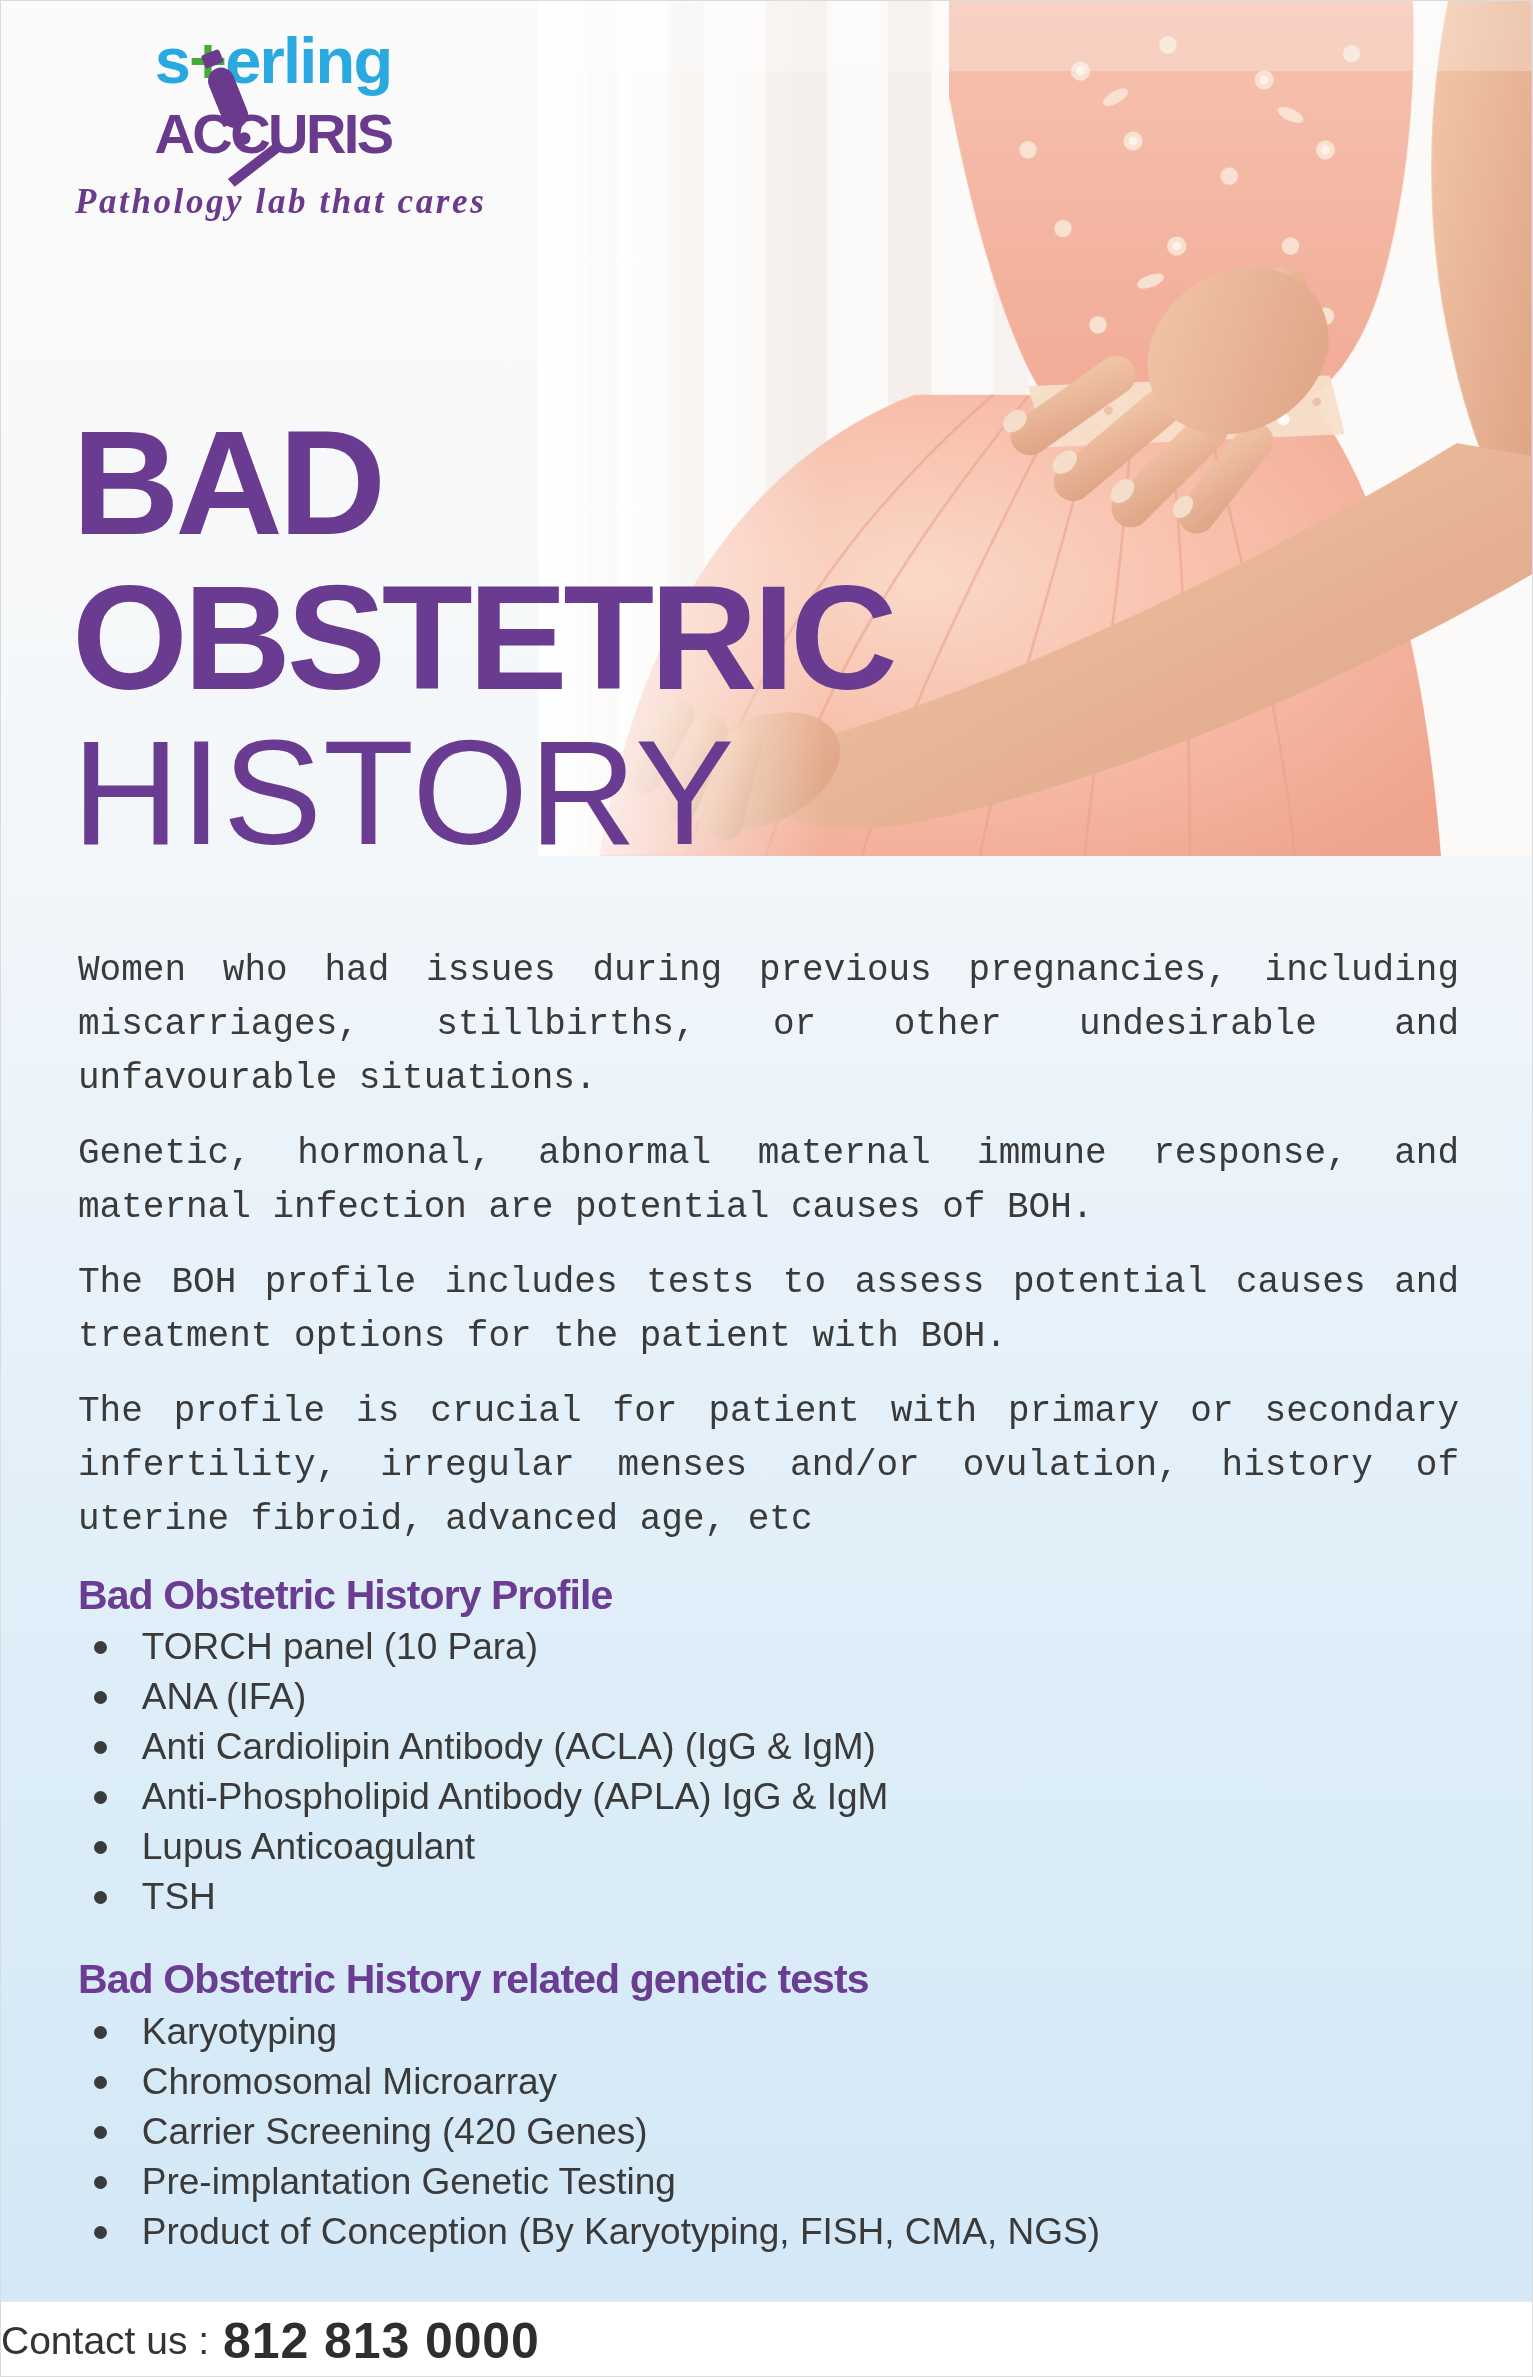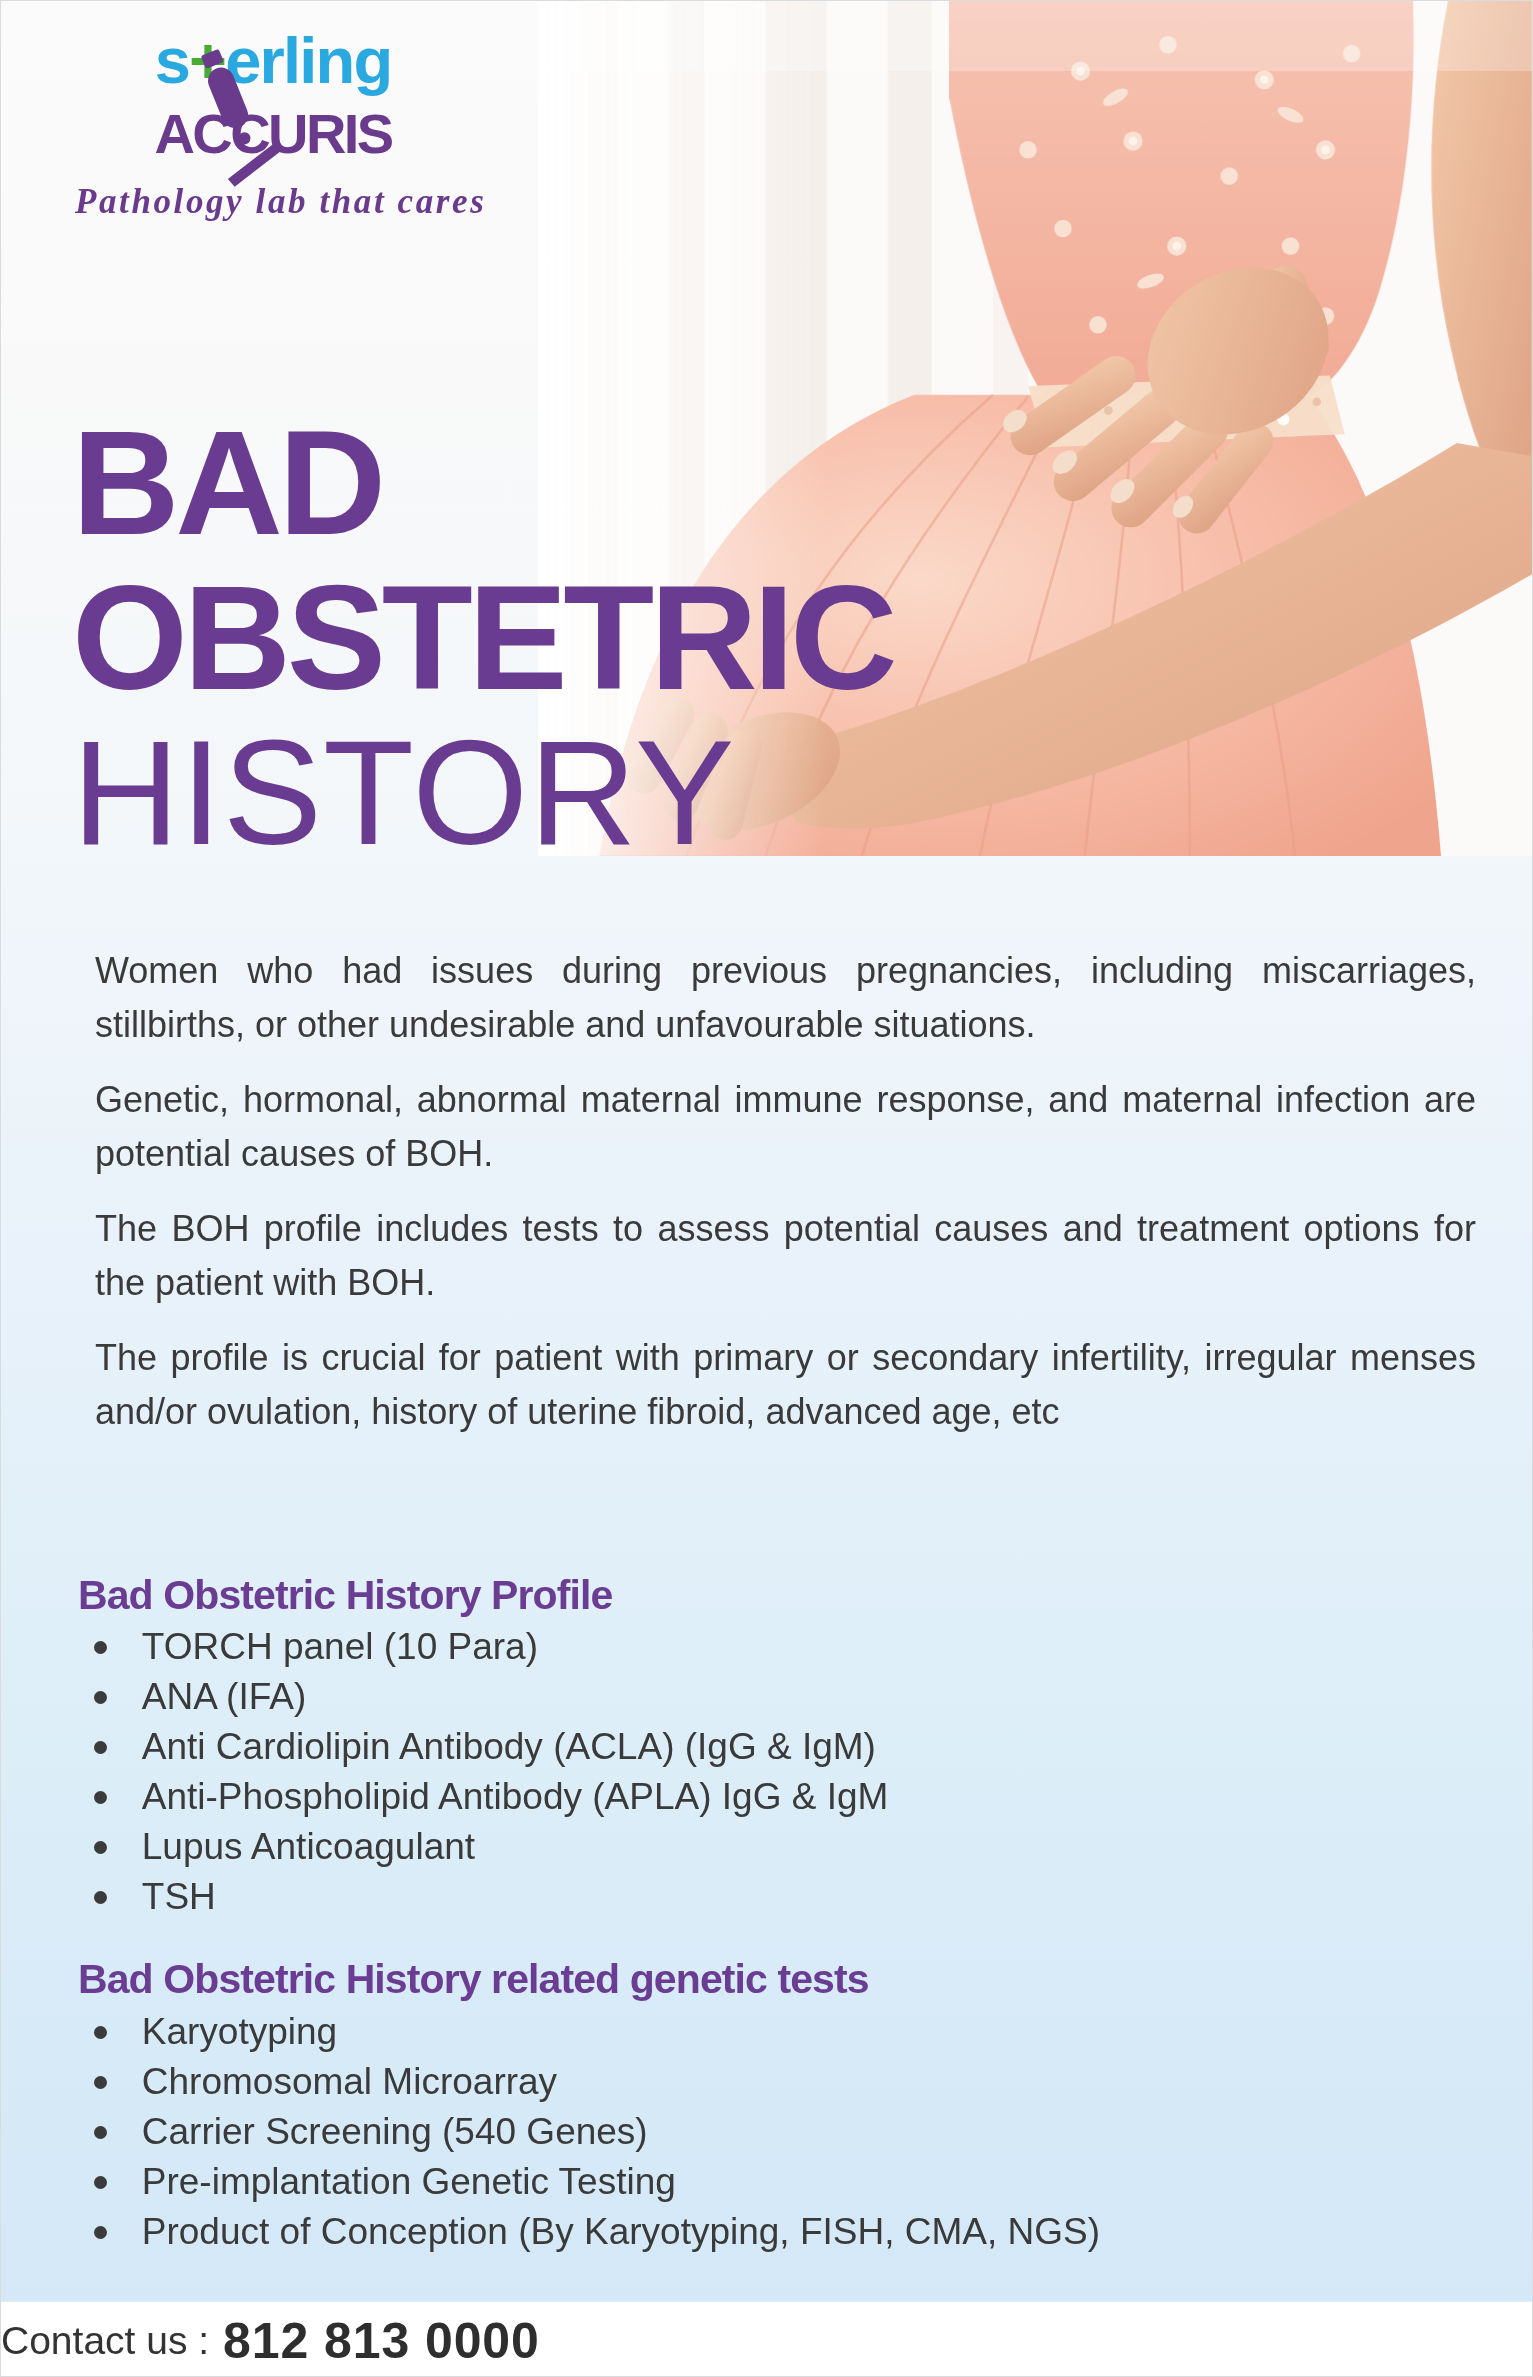--- a/index.html
+++ b/index.html
@@ -27,22 +27,22 @@
   .brand-main { position: relative; font-size: 56px; font-weight: 600; color: #6a3b8c; letter-spacing: -2.6px; line-height: 84px; margin-top: -1.8px; }
   .scope { position: absolute; left: 121px; top: -51px; }
   .tagline { font-family: "Liberation Serif", serif; font-style: italic; font-size: 35px; font-weight: 600; color: #6a3b8c; letter-spacing: 2.6px; margin-top: 5.3px; white-space: nowrap; }
 
   
   .title { position: absolute; top: 404px; left: 71px; z-index: 3; color: #6a3c91; }
   .title-line { font-size: 149px; font-weight: 800; letter-spacing: -4.4px; line-height: 155px; }
   .title-line.light { font-weight: 300; letter-spacing: 0.9px; }
 
   
-  .intro { position: absolute; top: 943px; left: 94px; width: 1381px; z-index: 3;
-           font-size: 36px; font-weight: 300; line-height: 54px; color: #3a3a3a; text-align: justify; }
+  .intro { position: absolute; top: 943px; left: 77px; width: 1381px; z-index: 3;
+           font-size: 36px; font-weight: 300; line-height: 54px; color: #3a3a3a; text-align: justify; font-family: Liberation Mono, monospace; }
   .intro p { margin: 0 0 21px 0; }
 
   
   .section-heading { position: absolute; left: 77px; z-index: 3; font-size: 41px; font-weight: 700; color: #6b3d92; letter-spacing: -0.9px; }
   .heading-profile { top: 1571px; }
   .heading-genetic { top: 1955px; }
 
   .bullet-list { position: absolute; left: 77px; z-index: 3; list-style: none; margin: 0; padding: 0; }
   .list-profile { top: 1621px; }
   .list-genetic { top: 2006px; }
@@ -239,21 +239,21 @@
     <li>
         <span class="bullet-dot"></span>
         <span class="bullet-label">Karyotyping</span>
       </li>
     <li>
         <span class="bullet-dot"></span>
         <span class="bullet-label">Chromosomal Microarray</span>
       </li>
     <li>
         <span class="bullet-dot"></span>
-        <span class="bullet-label">Carrier Screening (540 Genes)</span>
+        <span class="bullet-label">Carrier Screening (420 Genes)</span>
       </li>
     <li>
         <span class="bullet-dot"></span>
         <span class="bullet-label">Pre-implantation Genetic Testing</span>
       </li>
     <li>
         <span class="bullet-dot"></span>
         <span class="bullet-label">Product of Conception (By Karyotyping, FISH, CMA, NGS)</span>
       </li>
   </ul>

